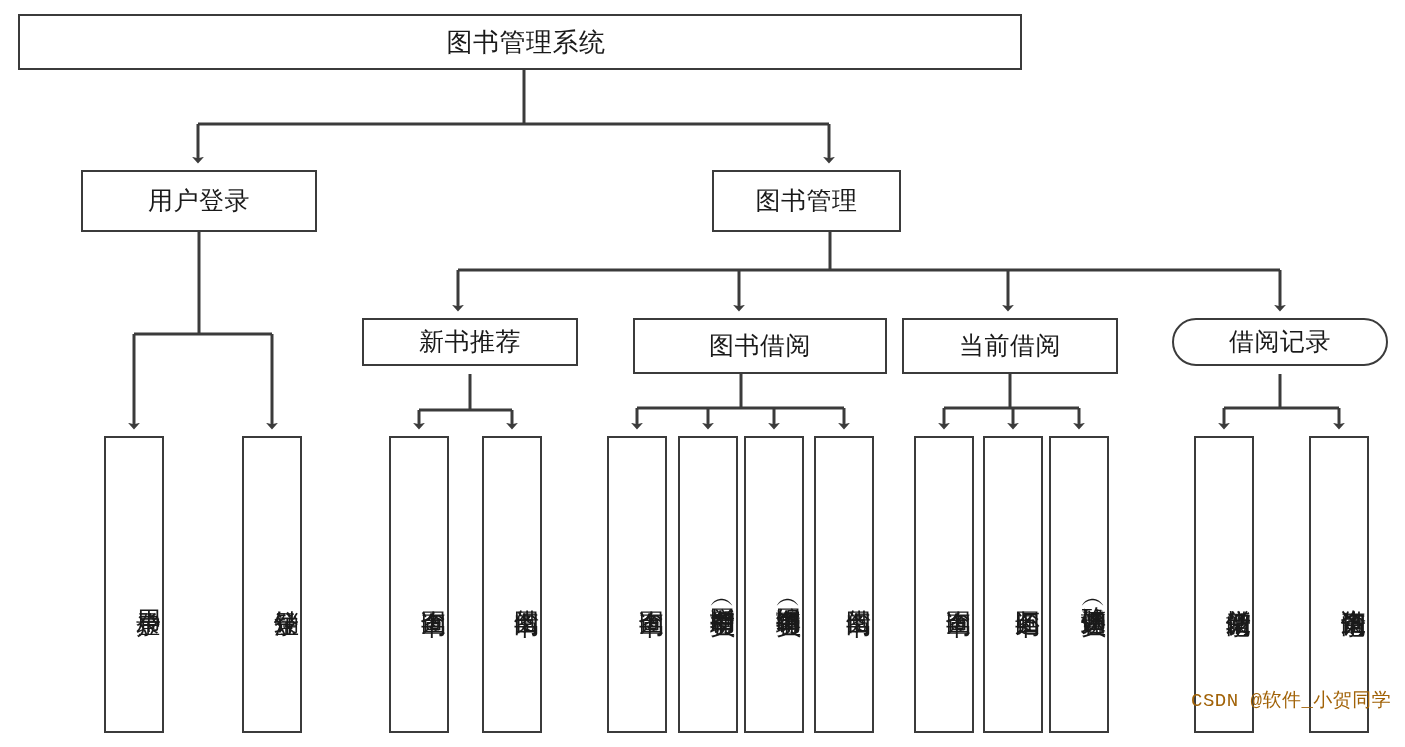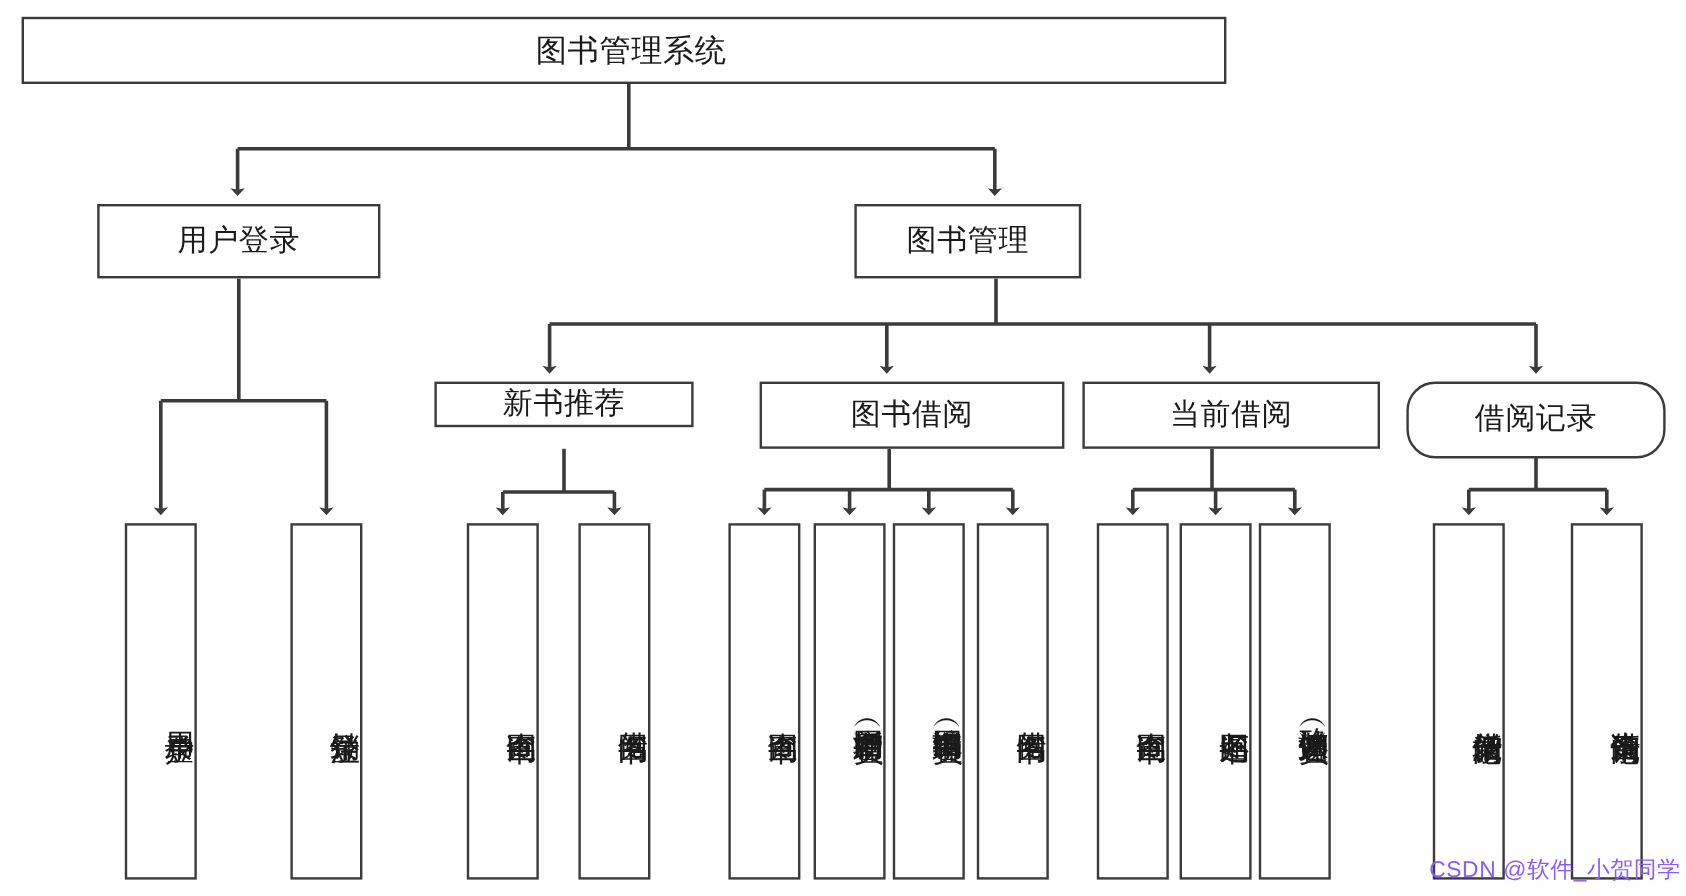--- a/index.html
+++ b/index.html
@@ -57,27 +57,27 @@
     padding-top: 14px;
   }
   .node-leaf > .leaf-text {
     writing-mode: vertical-rl;
     text-orientation: upright;
     display: block;
   }
   #watermark {
     position: absolute;
     left: 1191px;
-    top: 712px;
+    top: 687px;
     font-size: 19px;
-    color: #8b5cf6;
+    color: #a16207;
     white-space: nowrap;
     letter-spacing: 0.5px;
     z-index: 3;
-    font-family: Liberation Sans, sans-serif;
+    font-family: Liberation Mono, monospace;
   }
 </style>
 </head>
 <body>
 
 <div id="diagram-root">
 
   <svg id="edge-layer" viewBox="0 0 1405 747" width="1405" height="747" xmlns="http://www.w3.org/2000/svg">
     <defs>
       <marker id="arrowhead" markerWidth="10" markerHeight="12" refX="3.2" refY="6" orient="auto" markerUnits="userSpaceOnUse">
@@ -133,30 +133,30 @@
     <span>图书管理系统</span>
   </div>
 
   <div class="node node-h" style="left:81px; top:170px; width:236px; height:62px;">
     <span>用户登录</span>
   </div>
   <div class="node node-h" style="left:712px; top:170px; width:189px; height:62px;">
     <span>图书管理</span>
   </div>
 
-  <div class="node node-h" style="left:362px; top:318px; width:216px; height:38px;">
+  <div class="node node-h" style="left:362px; top:318px; width:216px; height:48px;">
     <span>新书推荐</span>
   </div>
   <div class="node node-h" style="left:633px; top:318px; width:254px; height:56px;">
     <span>图书借阅</span>
   </div>
-  <div class="node node-h" style="left:902px; top:318px; width:248px; height:56px;">
+  <div class="node node-h" style="left:902px; top:318px; width:216px; height:56px;">
     <span>当前借阅</span>
   </div>
-  <div class="node node-h" style="left:1172px; top:318px; width:216px; height:64px;border-radius:24px;">
+  <div class="node node-h" style="left:1172px; top:318px; width:216px; height:48px;border-radius:24px;">
     <span>借阅记录</span>
   </div>
 
   <div class="node node-leaf" style="left:104px; top:436px; width:60px; height:297px;">
     <span class="leaf-text">用户登录</span>
   </div>
   <div class="node node-leaf" style="left:242px; top:436px; width:60px; height:297px;">
     <span class="leaf-text">注销登录</span>
   </div>
   <div class="node node-leaf" style="left:389px; top:436px; width:60px; height:297px;">

